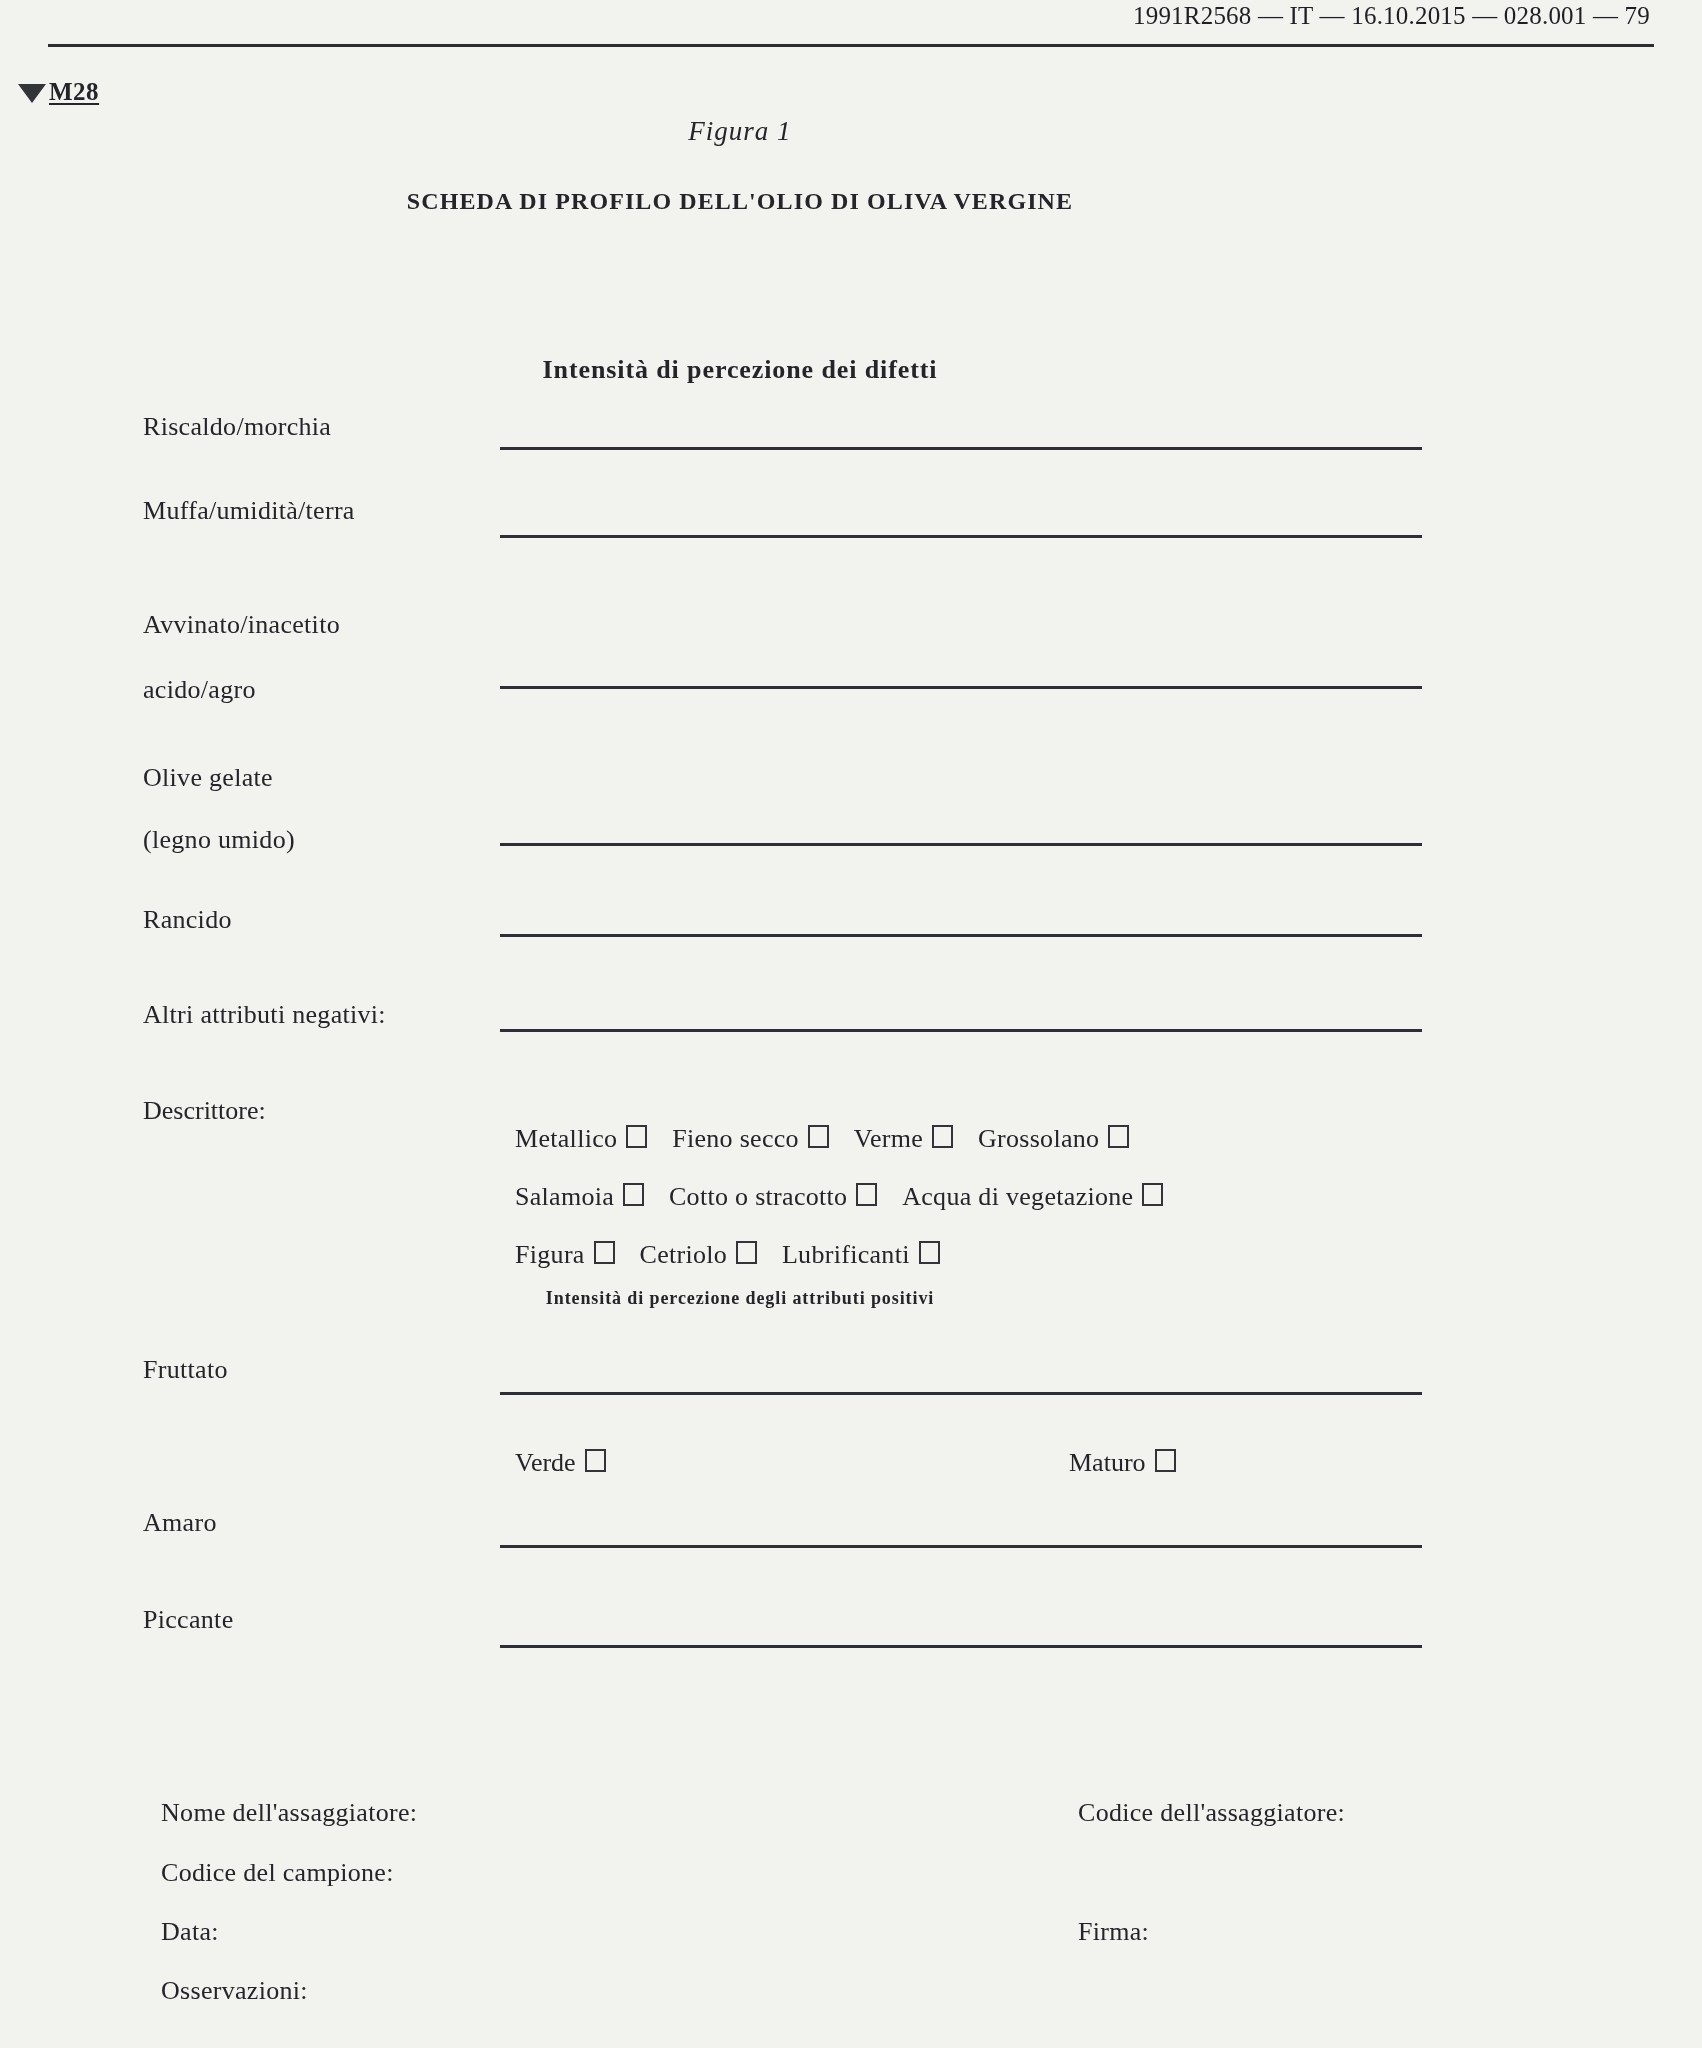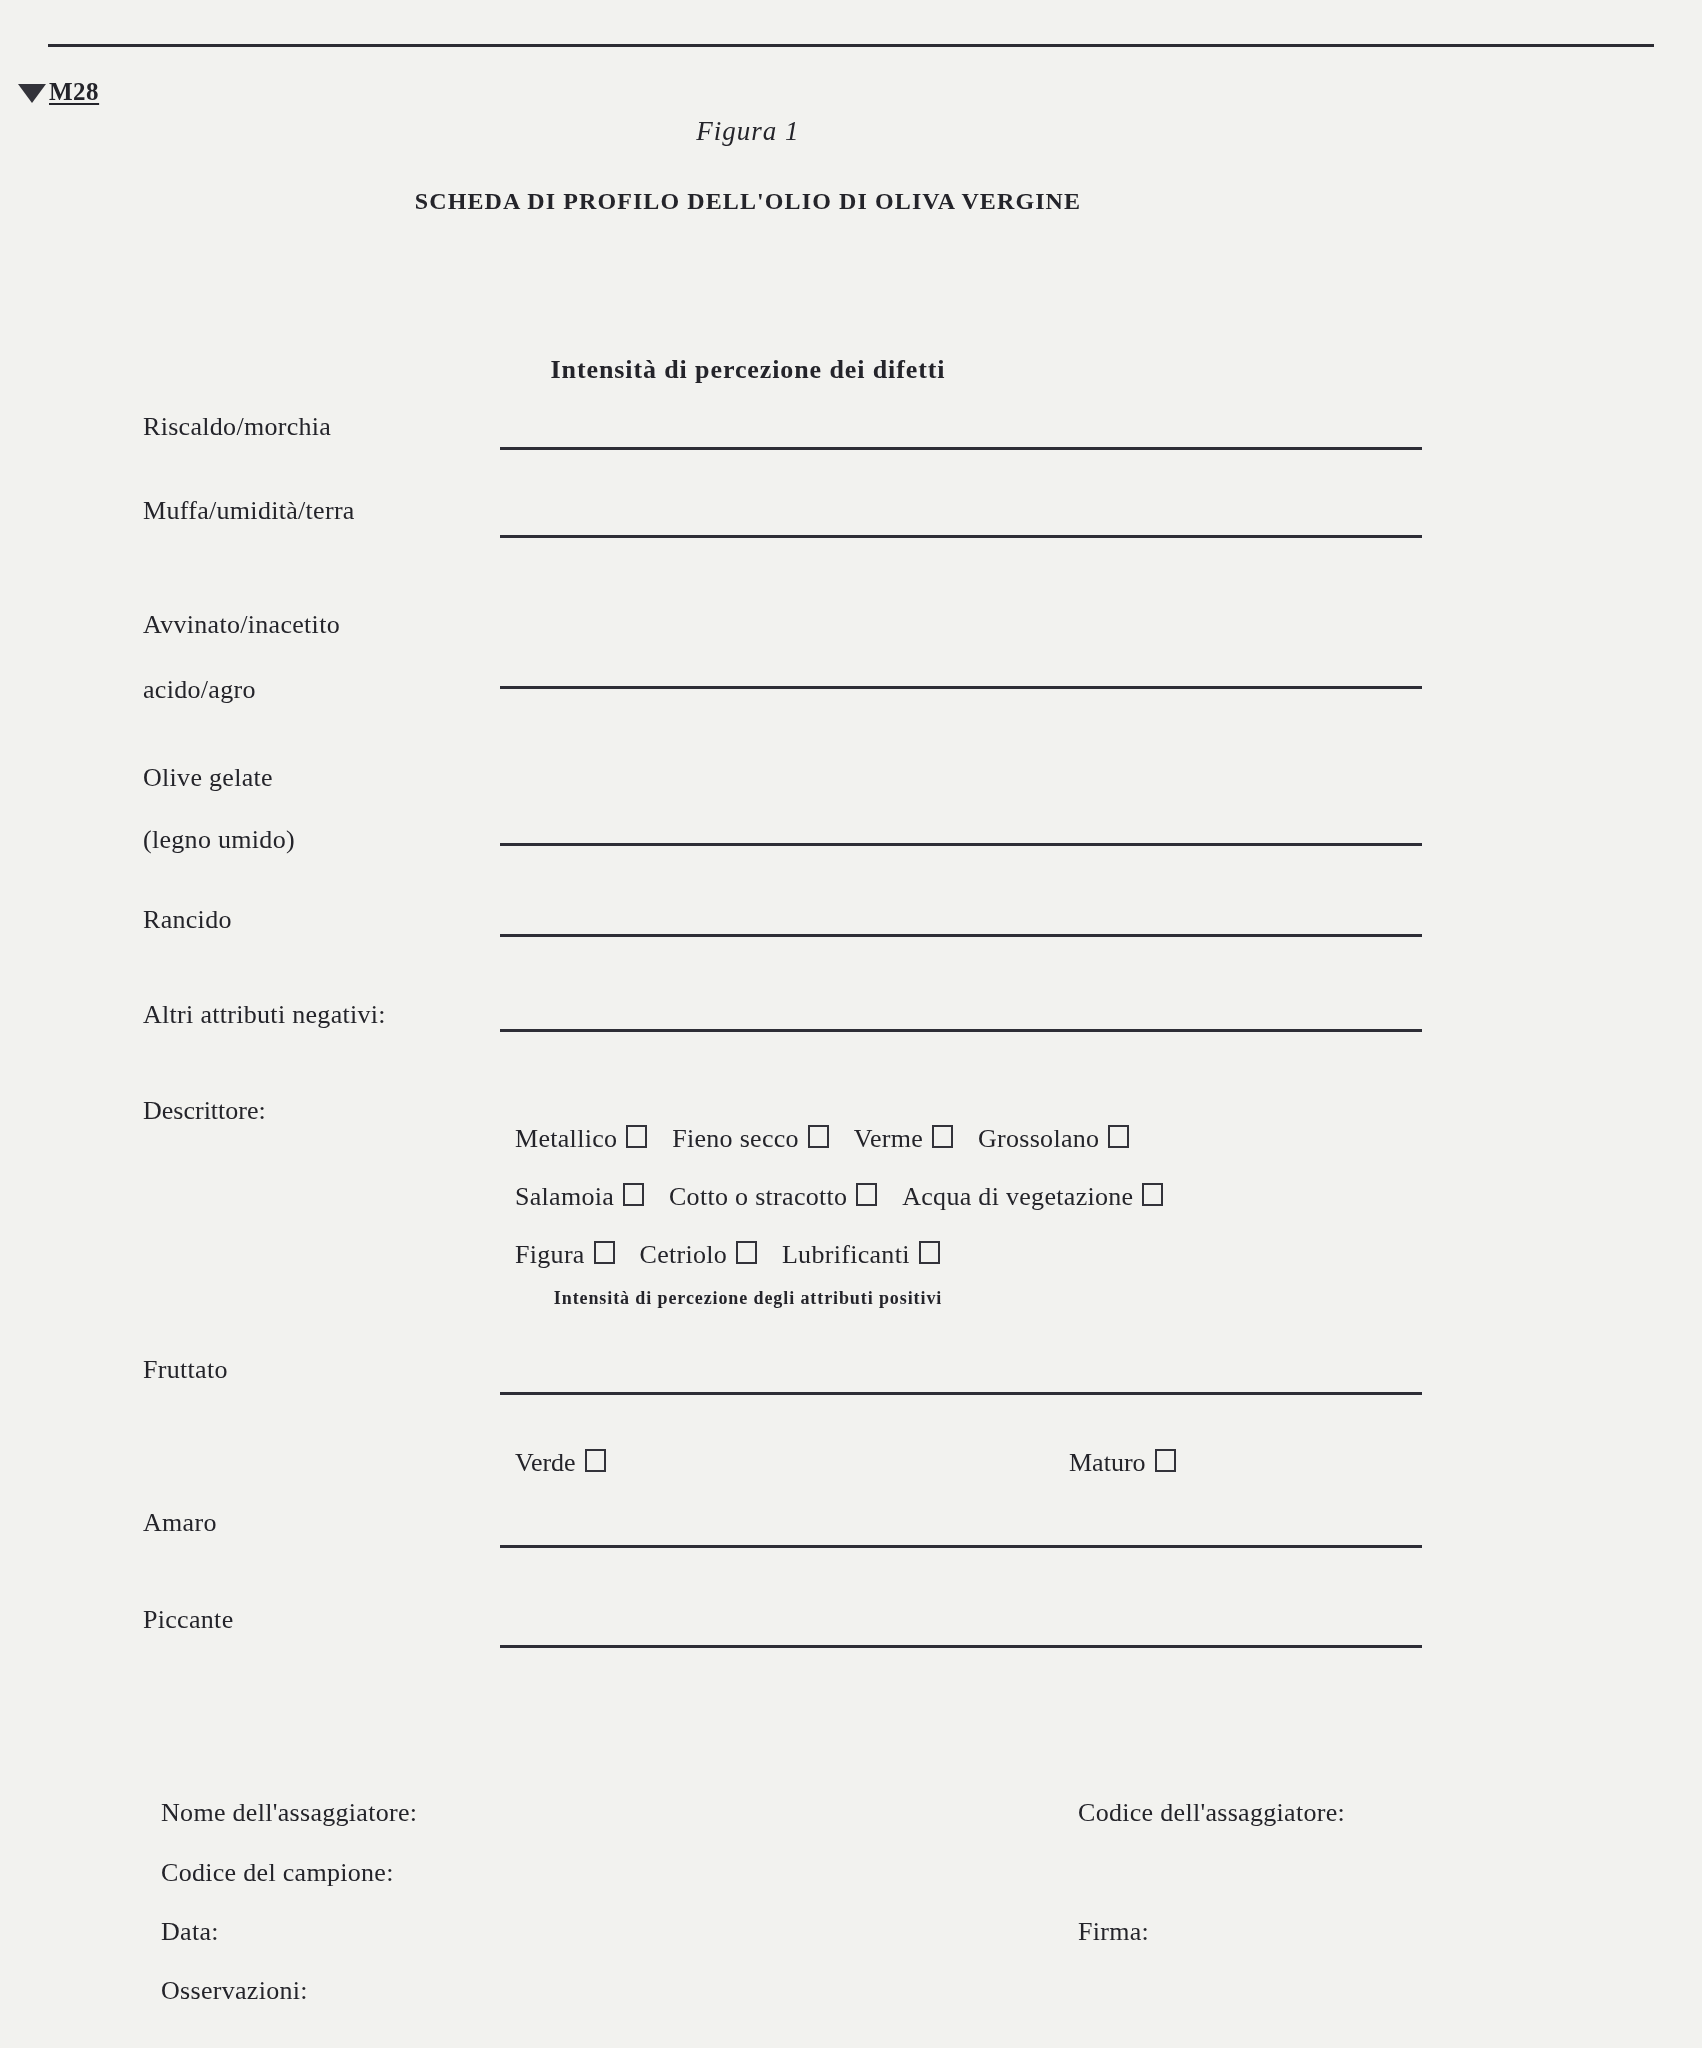--- a/index.html
+++ b/index.html
@@ -67,21 +67,20 @@
     text-underline-offset: 3px;
     letter-spacing: 0.5px;
   }
 
   
   .centered-line {
     position: absolute;
     left: 0;
     width: 1480px;
     text-align: center;
-    padding-left: 8px;
   }
   #figure-caption {
     top: 116px;
     font-style: italic;
     font-size: 27px;
     letter-spacing: 1px;
   }
   #sheet-title {
     top: 188px;
     font-size: 24px;
@@ -176,20 +175,21 @@
     left: 1078px;
     font-size: 26px;
     letter-spacing: 0.3px;
     white-space: nowrap;
   }
 </style>
 </head>
 <body>
 
 <div id="page-header">
+  <div id="header-ref">1991R2568 — IT — 16.10.2015 — 028.001 — 79</div>
   <div id="header-rule"></div>
 </div>
 
 <div id="amendment-marker">
   <span id="amendment-triangle"></span>
   <span id="amendment-code">M28</span>
 </div>
 
 <div class="centered-line" id="figure-caption">Figura 1</div>
 

